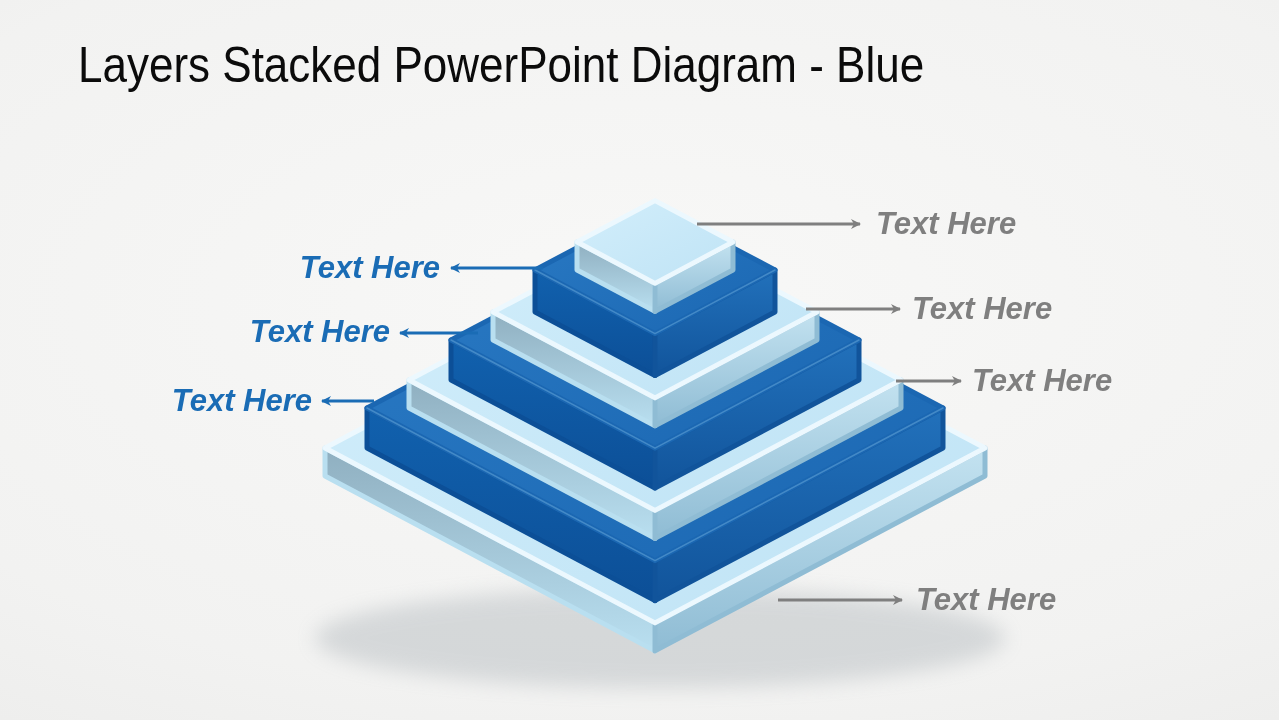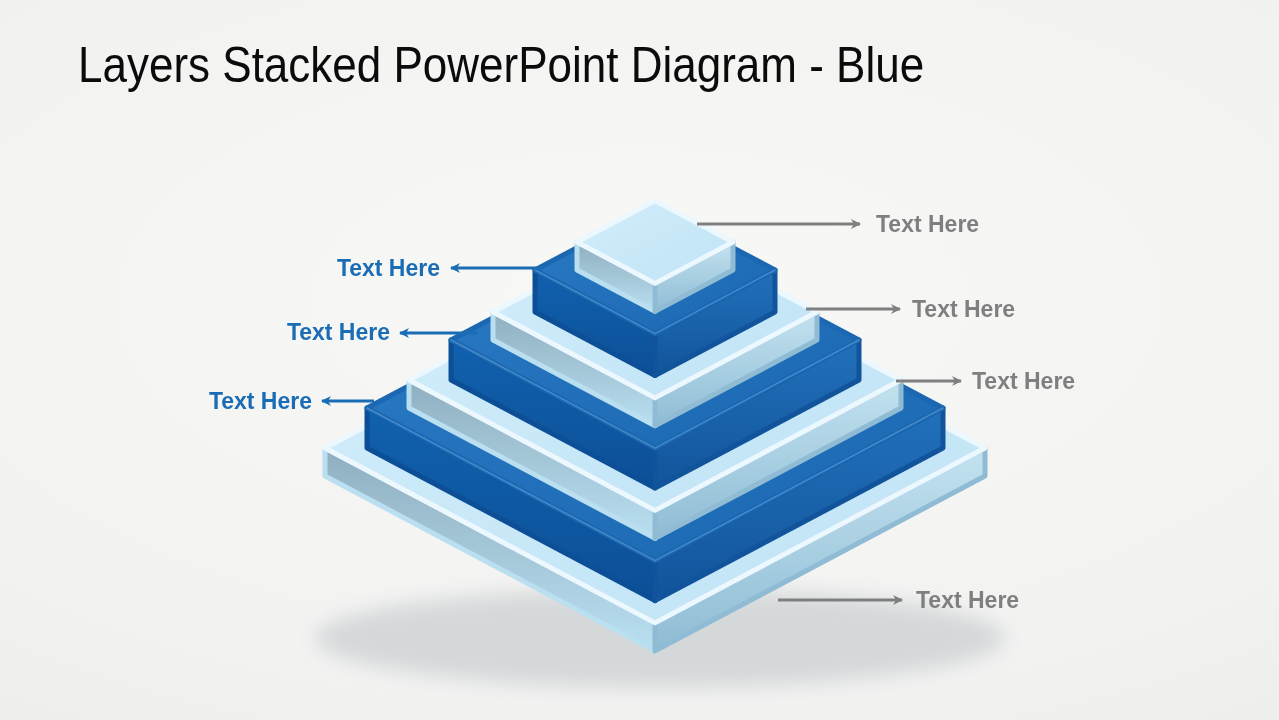--- a/index.html
+++ b/index.html
@@ -15,22 +15,22 @@
   .slide-title{
     position:absolute;left:78px;top:36px;
     font-size:50px;line-height:58px;color:#0b0b0b;
     white-space:nowrap;
     transform:scaleX(0.88);transform-origin:0 0;
     letter-spacing:0px;font-weight:400;
   }
   .diagram-svg{position:absolute;left:0;top:0;width:1279px;height:720px;}
   .callout{
     position:absolute;
-    font-size:23px;line-height:28px;
-    font-weight:bold;
+    font-size:31px;line-height:28px;
+    font-weight:bold;font-style:italic;
     white-space:nowrap;
   }
   .callout.left-side{text-align:right;}
   .callout.right-side{text-align:left;}
 </style>
 </head>
 <body>
 
 <div class="slide">
 

